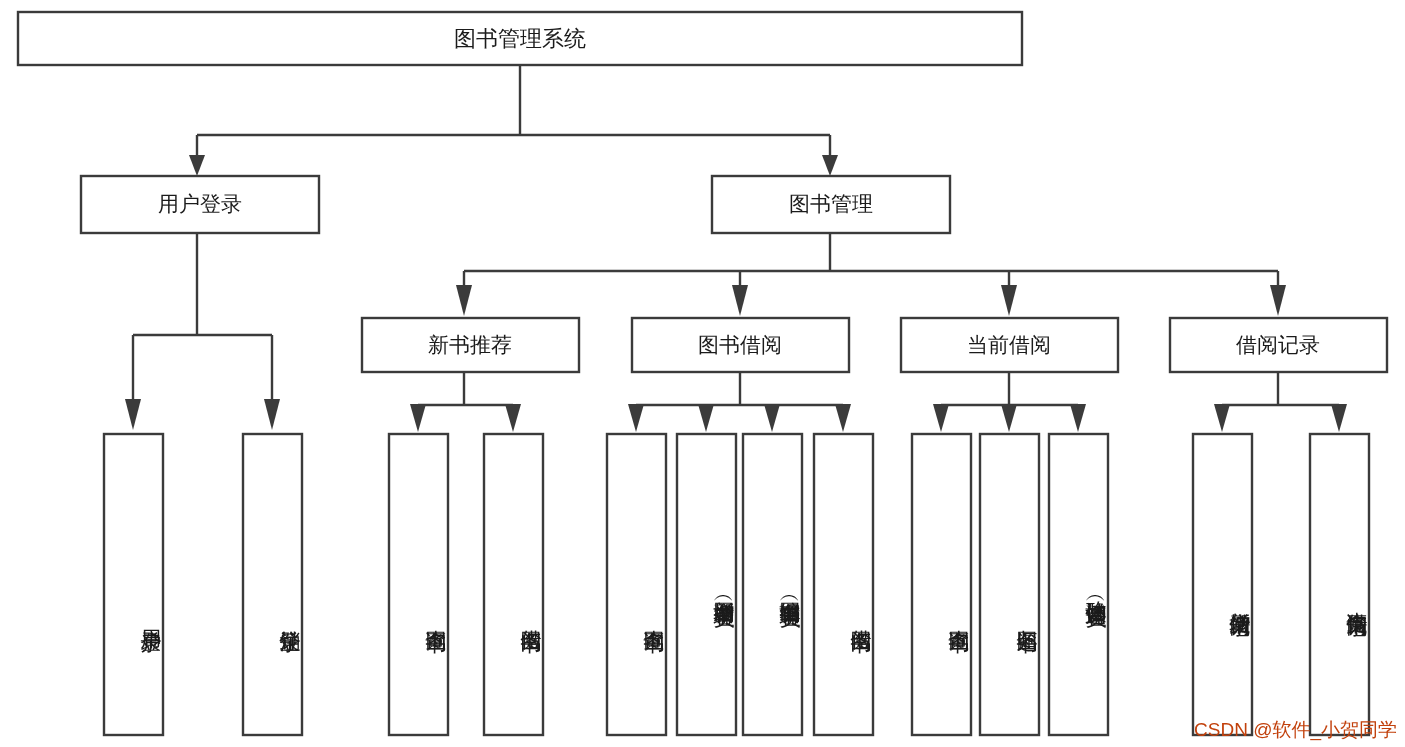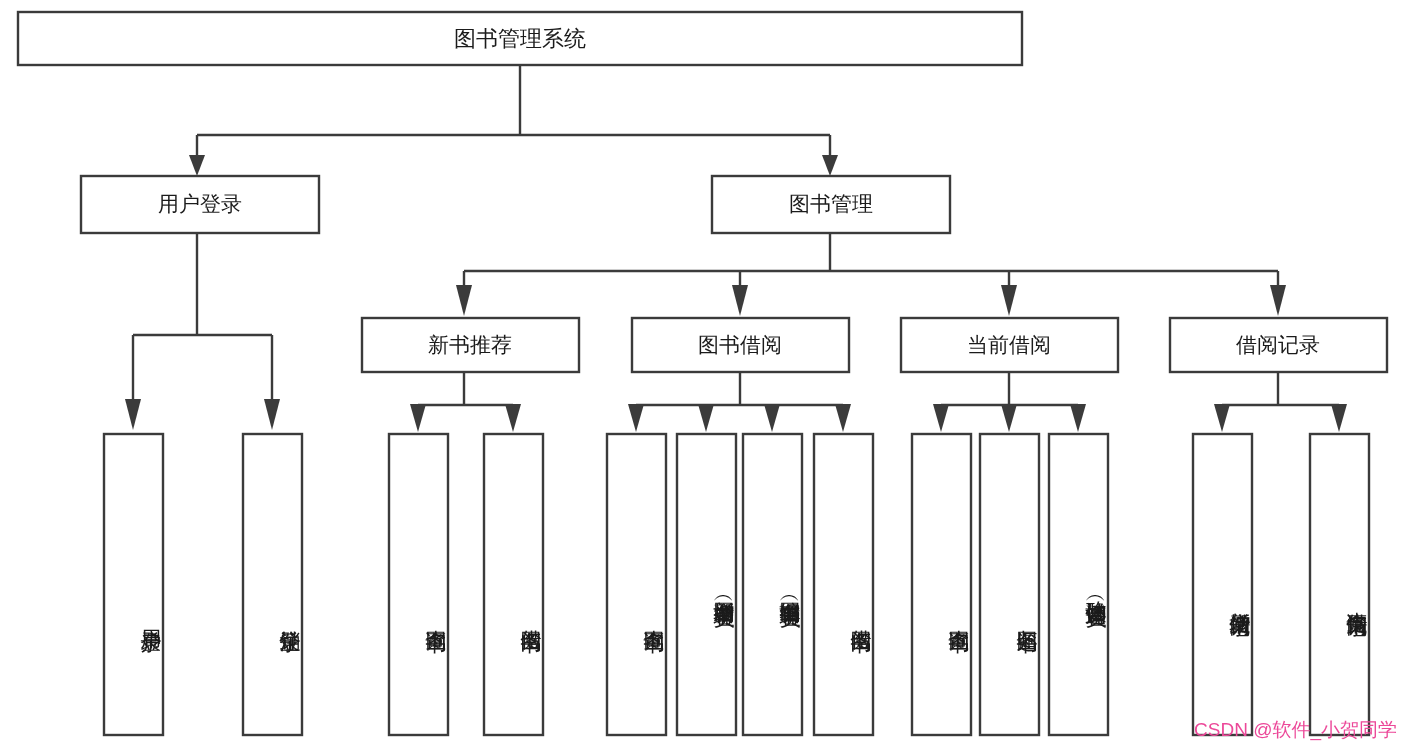--- a/index.html
+++ b/index.html
@@ -71,21 +71,21 @@
     justify-content: center;
     pointer-events: none;
     user-select: none;
   }
   .watermark {
     position: absolute;
     right: 8px;
     bottom: 4px;
     font-family: "Liberation Sans", "DejaVu Sans", sans-serif;
     font-size: 19px;
-    color: #ec4899;
+    color: #c2410c;
     white-space: nowrap;
     user-select: none;
   }
 </style>
 </head>
 <body>
 
 <div id="diagram-root">
 
   <svg id="diagram-svg" viewBox="0 0 1405 747">

